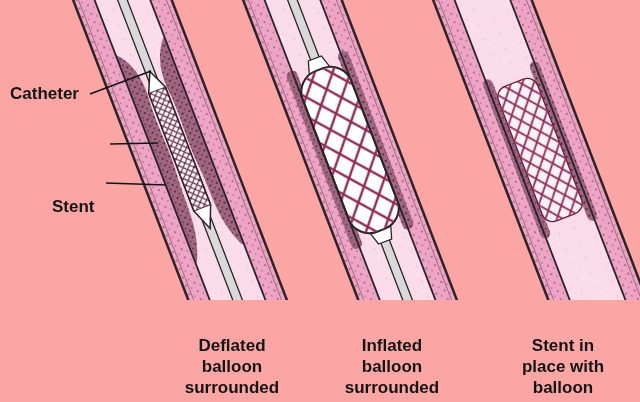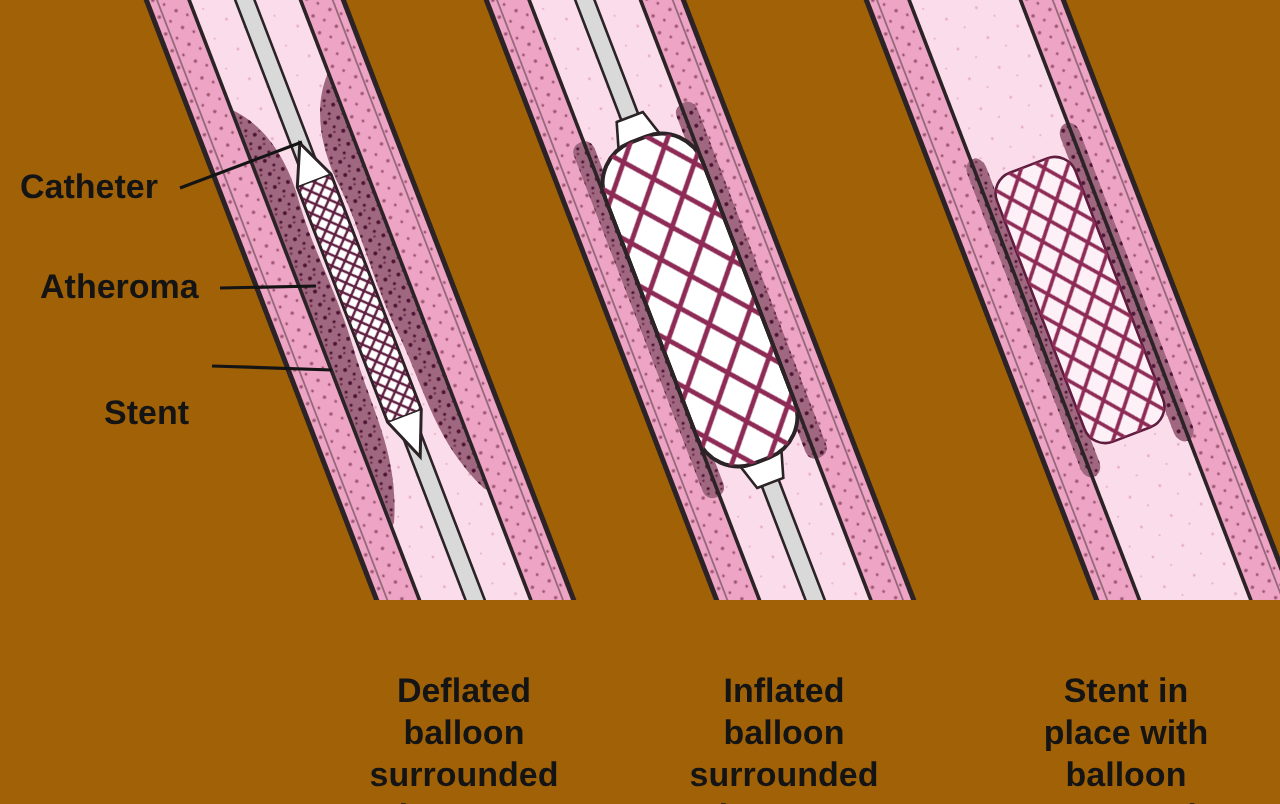--- a/index.html
+++ b/index.html
@@ -1,17 +1,17 @@
 <!DOCTYPE html>
 <html><head>
 <meta charset="utf-8">
 <style>
   html,body{margin:0;padding:0;background:#ffffff;}
   .canvas{
-    position:relative;width:640px;height:402px;background:#a16207;overflow:hidden;
+    position:relative;width:640px;height:402px;background:#fca5a5;overflow:hidden;
     font-family:"Liberation Sans",sans-serif;color:#111;
   }
   .panel-svg{position:absolute;top:0;}
   #panel1{left:70px;}
   #panel2{left:240px;}
   #panel3{left:430px;}
   .caption{
     position:absolute;top:291px;width:152px;text-align:center;
     font-size:17px;line-height:21px;font-weight:600;color:#141414;
     white-space:pre-line;
@@ -162,21 +162,20 @@
         <line x1="46" y1="-240" x2="46" y2="240" stroke="#2b2326" stroke-width="2.5"></line>
         <line x1="-41" y1="-240" x2="-41" y2="240" stroke="#2b2326" stroke-width="0.9" opacity="0.45"></line>
         <line x1="41" y1="-240" x2="41" y2="240" stroke="#2b2326" stroke-width="0.9" opacity="0.45"></line>
         <line x1="-26" y1="-240" x2="-26" y2="240" stroke="#2b2326" stroke-width="1.8"></line>
         <line x1="26" y1="-240" x2="26" y2="240" stroke="#2b2326" stroke-width="1.8"></line>
       </g>
     </g>
   </svg>
 
   <div class="anno" id="lbl-catheter">Catheter</div>
-  <div class="anno" id="lbl-atheroma">Atheroma</div>
   <div class="anno" id="lbl-stent">Stent</div>
 
   <svg id="pointer-overlay" width="640" height="402">
     <line x1="90" y1="94" x2="151" y2="71" stroke="#141414" stroke-width="1.6"></line>
     <line x1="110" y1="144" x2="158" y2="143" stroke="#141414" stroke-width="1.6"></line>
     <line x1="106" y1="183" x2="166" y2="185" stroke="#141414" stroke-width="1.6"></line>
   </svg>
 
   <div class="caption" id="cap1">Deflated
 balloon

